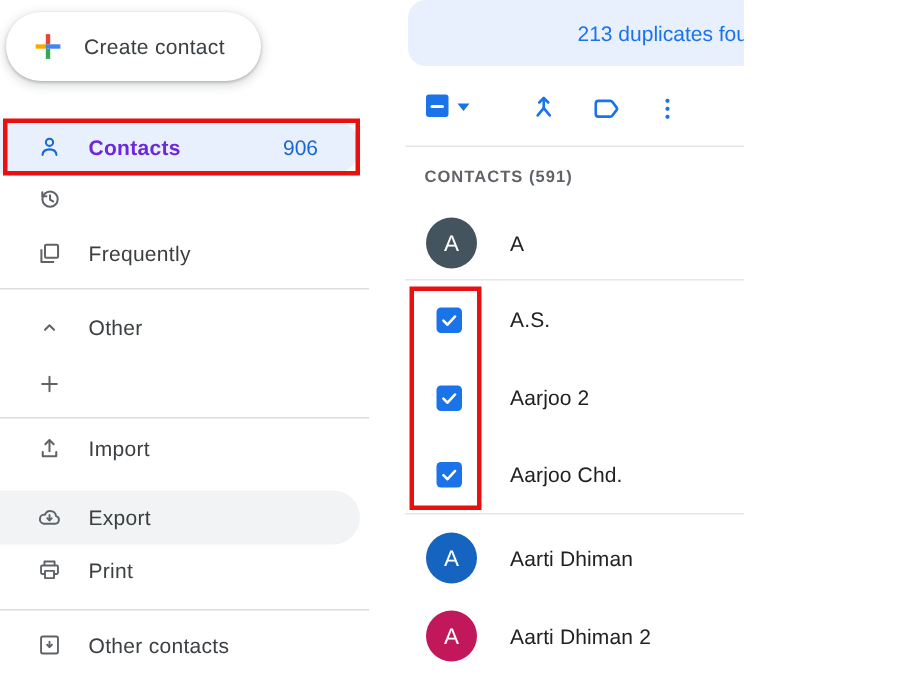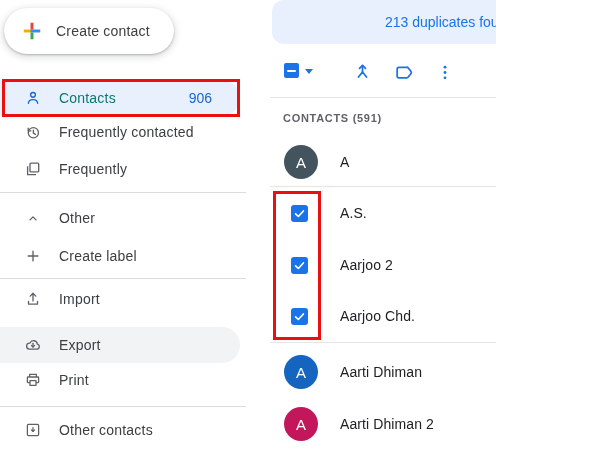--- a/index.html
+++ b/index.html
@@ -8,21 +8,21 @@
   
   .create-btn{position:absolute;left:4px;top:8px;width:170px;height:46px;border:none;background:#fff;
     border-radius:24px;display:flex;align-items:center;gap:13px;padding:0 0 0 17px;cursor:pointer;
     box-shadow:0 1px 2px rgba(60,64,67,.3),0 2px 6px 2px rgba(60,64,67,.15);}
   .create-btn span{font-size:14px;font-weight:500;color:#3c4043;letter-spacing:.2px;}
   .nav-item{position:absolute;left:0;width:240px;height:36px;display:flex;align-items:center;
     padding-left:24px;box-sizing:border-box;cursor:pointer;background:transparent;}
   .nav-item .ic{width:18px;height:18px;margin-right:17px;flex:0 0 18px;display:flex;align-items:center;justify-content:center;}
   .nav-item .lbl{font-size:14px;color:#3c4043;letter-spacing:.2px;white-space:nowrap;}
   .nav-item.active{background:#e8f0fe;border-radius:0 18px 18px 0;}
-  .nav-item.active .lbl{color:#0f766e;font-weight:400;}
+  .nav-item.active .lbl{color:#6d28d9;font-weight:700;}
   .nav-item.hovered{background:#f1f3f4;border-radius:0 18px 18px 0;}
   .nav-count{margin-left:auto;padding-right:28px;font-size:14px;color:#1967d2;}
   .side-divider{position:absolute;left:0;width:246px;height:1px;background:#dadce0;}
   
   .red-box{position:absolute;border:3px solid #ea1010;box-sizing:border-box;pointer-events:none;}
   
   .banner{position:absolute;left:272px;top:0;width:340px;height:44px;background:#e8f0fe;
     border-radius:12px;cursor:pointer;}
   .banner span{position:absolute;left:113px;top:0;line-height:44px;font-size:14px;color:#1a73e8;white-space:nowrap;}
   .sel-checkbox{position:absolute;left:284px;top:63px;width:15px;height:15px;background:#1a73e8;
@@ -69,21 +69,20 @@
   </div>
 
   <div class="nav-item" style="top:114px">
     <span class="ic">
       <svg width="18" height="18" viewBox="0 0 24 24" fill="none" stroke="#5f6368" stroke-width="1.8" stroke-linecap="round">
         <circle cx="12.5" cy="13" r="6.8"></circle>
           <path d="M12.5 9.6v3.9l2.7 1.6"></path>
           <path d="M5.6 6.8v3.6h3.6"></path>
       </svg>
     </span>
-    <span class="lbl">Frequently contacted</span>
   </div>
 
   <div class="nav-item" style="top:151px">
     <span class="ic">
       <svg width="18" height="18" viewBox="0 0 24 24" fill="none" stroke="#5f6368" stroke-width="1.8" stroke-linejoin="round">
         <path d="M4.8 8.2v11.3h11.3"></path>
           <rect x="8" y="4.2" width="11.6" height="11.6" rx="1.2"></rect>
       </svg>
     </span>
     <span class="lbl">Frequently</span>
@@ -99,21 +98,20 @@
     </span>
     <span class="lbl">Other</span>
   </div>
 
   <div class="nav-item" style="top:238px">
     <span class="ic">
       <svg width="18" height="18" viewBox="0 0 24 24" fill="none" stroke="#5f6368" stroke-width="1.8" stroke-linecap="round">
         <path d="M12 5.5v13M5.5 12h13"></path>
       </svg>
     </span>
-    <span class="lbl">Create label</span>
   </div>
 
   <div class="side-divider" style="top:278px"></div>
 
   <div class="nav-item" style="top:281px">
     <span class="ic">
       <svg width="18" height="18" viewBox="0 0 24 24" fill="none" stroke="#5f6368" stroke-width="1.8" stroke-linecap="round" stroke-linejoin="round">
         <path d="M12 14.5V4.8"></path>
           <polyline points="8.3,8.2 12,4.4 15.7,8.2"></polyline>
           <path d="M6 15.2v3.6h12v-3.6"></path>

